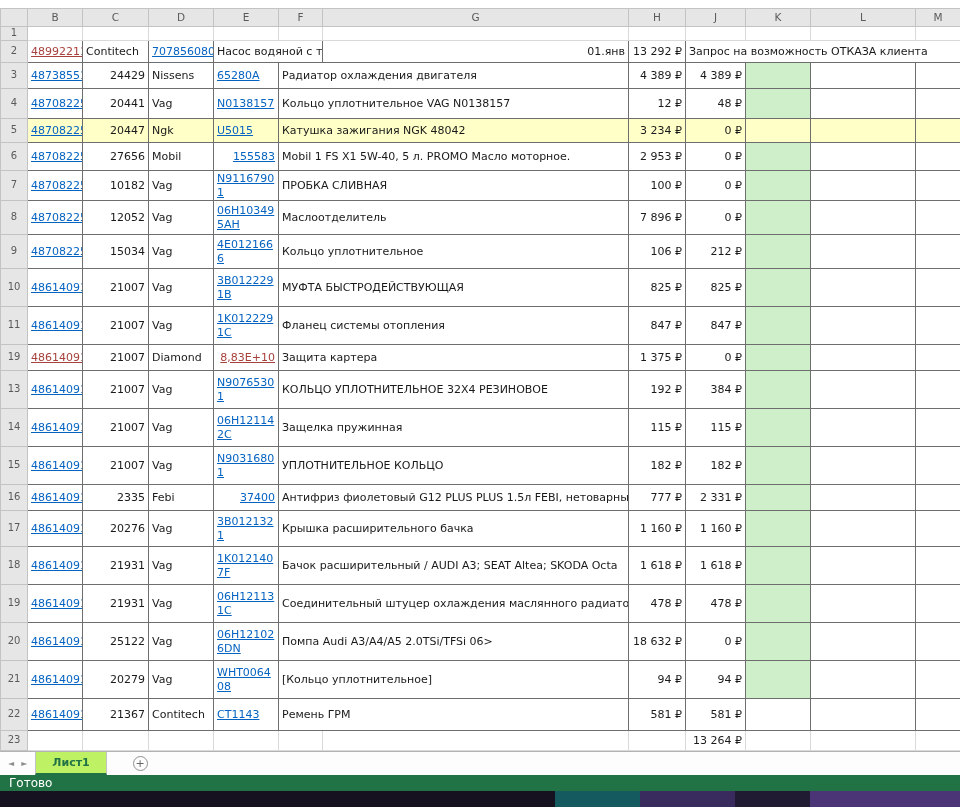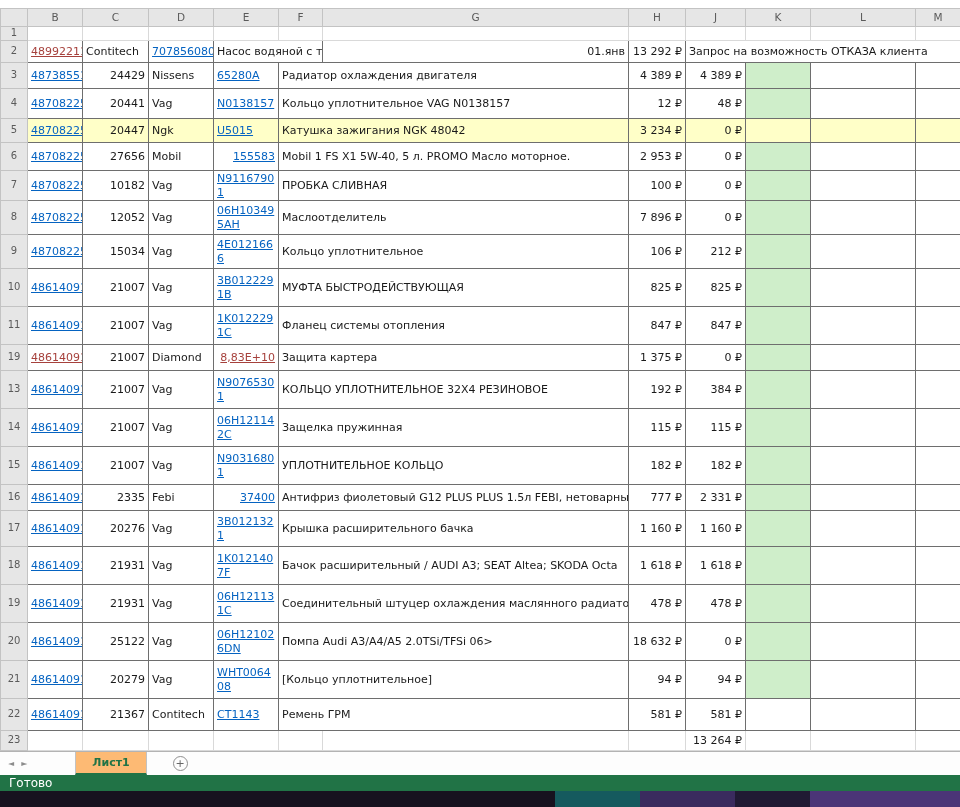--- a/index.html
+++ b/index.html
@@ -23,22 +23,22 @@
   td.clip{ white-space:nowrap; }
   td.wrap{ white-space:pre-line; }
   td.link{ color:var(--link-blue); text-decoration:underline; }
   td.vis{ color:var(--link-visited); }
   td.green{ background:var(--fill-green); }
   tr.yellow td{ background:var(--fill-yellow); }
   .sheet-bar{ height:24px; width:960px; background:#fdfdfd; border-top:1px solid #b3b3b3;
     display:flex; align-items:stretch; }
   .nav-arrows{ display:flex; align-items:center; gap:7px; padding:0 8px; color:#8c8c8c; font-size:8px; }
   .nav-arrows span{ cursor:default; }
-  .sheet-tab{ margin-left:40px; padding:0 16px; display:flex; align-items:center;
-    background:#fdba74; color:var(--excel-green); font-weight:700; font-size:11px;
+  .sheet-tab{ padding:0 16px; display:flex; align-items:center;
+    background:#bef264; color:var(--excel-green); font-weight:700; font-size:11px;
     border-left:1px solid #c2c2c2; border-right:1px solid #c2c2c2;
     border-bottom:2px solid var(--excel-green); }
   .add-sheet{ width:15px; height:15px; margin-left:26px; align-self:center; border-radius:50%;
     border:1px solid #8f8f8f; color:#666; font-size:11px; line-height:12px;
     display:flex; align-items:center; justify-content:center; }
   .status-bar{ height:16px; width:960px; background:var(--excel-green); color:#fff;
     font-size:12px; display:flex; align-items:center; padding-left:9px; }
   .taskbar{ height:17px; width:960px; display:flex; }
   .taskbar .seg{ height:100%; }
 </style>

